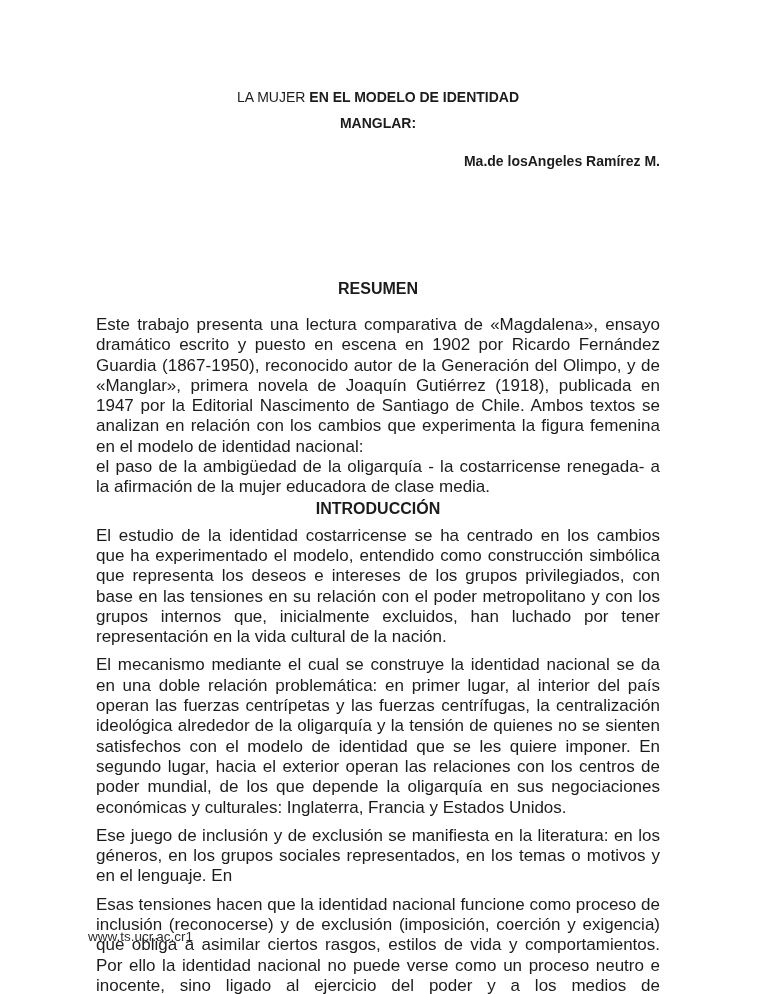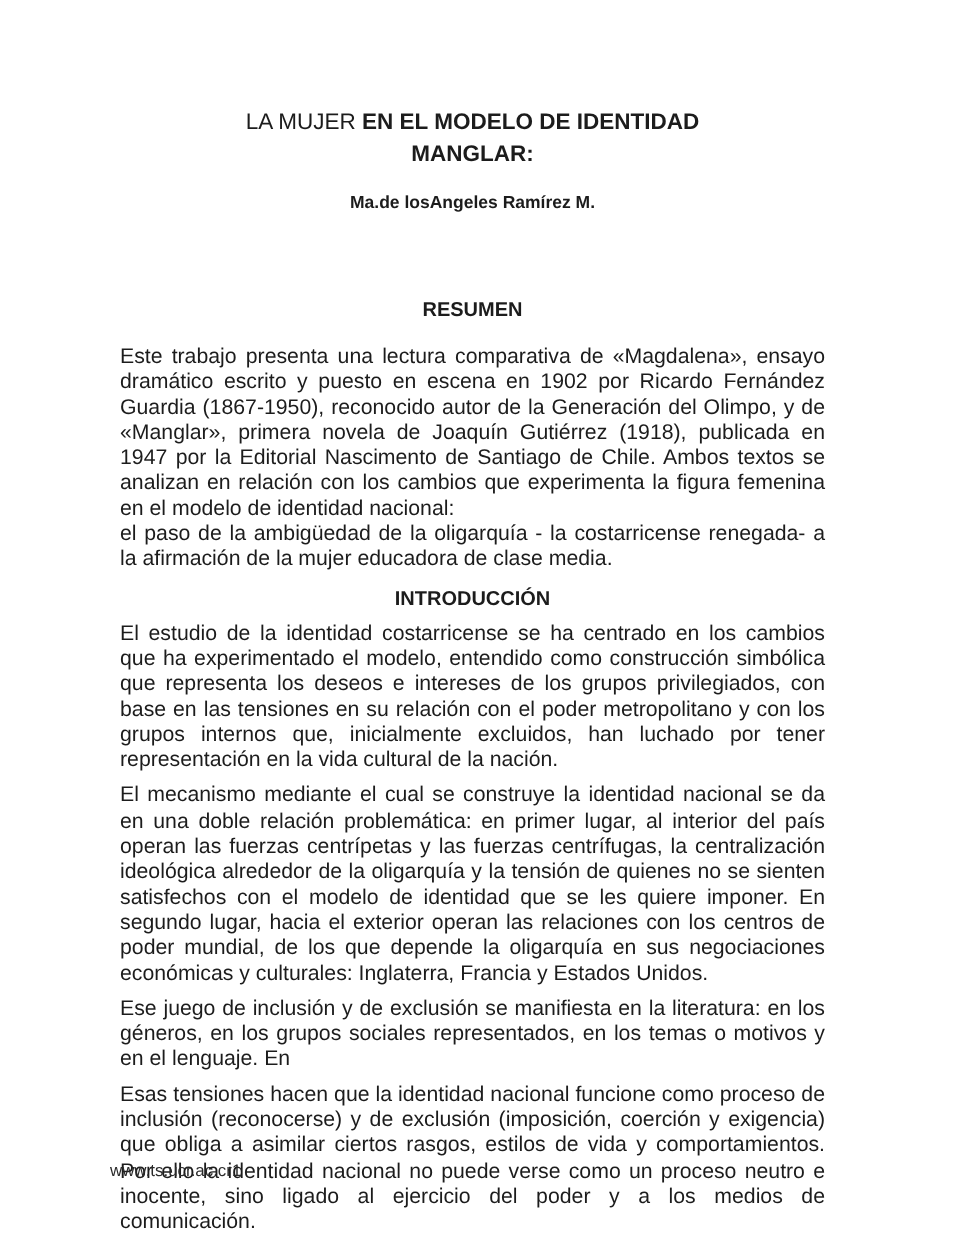--- a/index.html
+++ b/index.html
@@ -16,41 +16,41 @@
   }
   .content {
     position: absolute;
     left: 96px;
     top: 0;
     width: 564px;
   }
   .doc-title {
     margin-top: 84px;
     text-align: center;
-    font-size: 18px;
+    font-size: 14px;
     line-height: 26px;
     font-weight: 400;
   }
   .t-bold { font-weight: 700; }
   .t-reg  { font-weight: 400; }
   .author {
     margin-top: 17px;
-    text-align: center;
+    text-align: right;
     font-size: 14px;
     line-height: 17px;
     font-weight: 700;
   }
   .sec-heading {
     text-align: center;
     font-size: 16px;
     line-height: 18px;
     font-weight: 700;
   }
-  .h-resumen { margin-top: 70px; }
-  .h-intro   { margin-top: 13px; }
+  .h-resumen { margin-top: 110px; }
+  .h-intro   { margin-top: 2px; }
   .para {
     font-size: 17px;
     line-height: 20.3px;
     text-align: justify;
     white-space: pre-line;
     margin-top: 8px;
     color: #1c1c1c;
   }
   .para-resumen { margin-top: 17px; }
   .footer {

